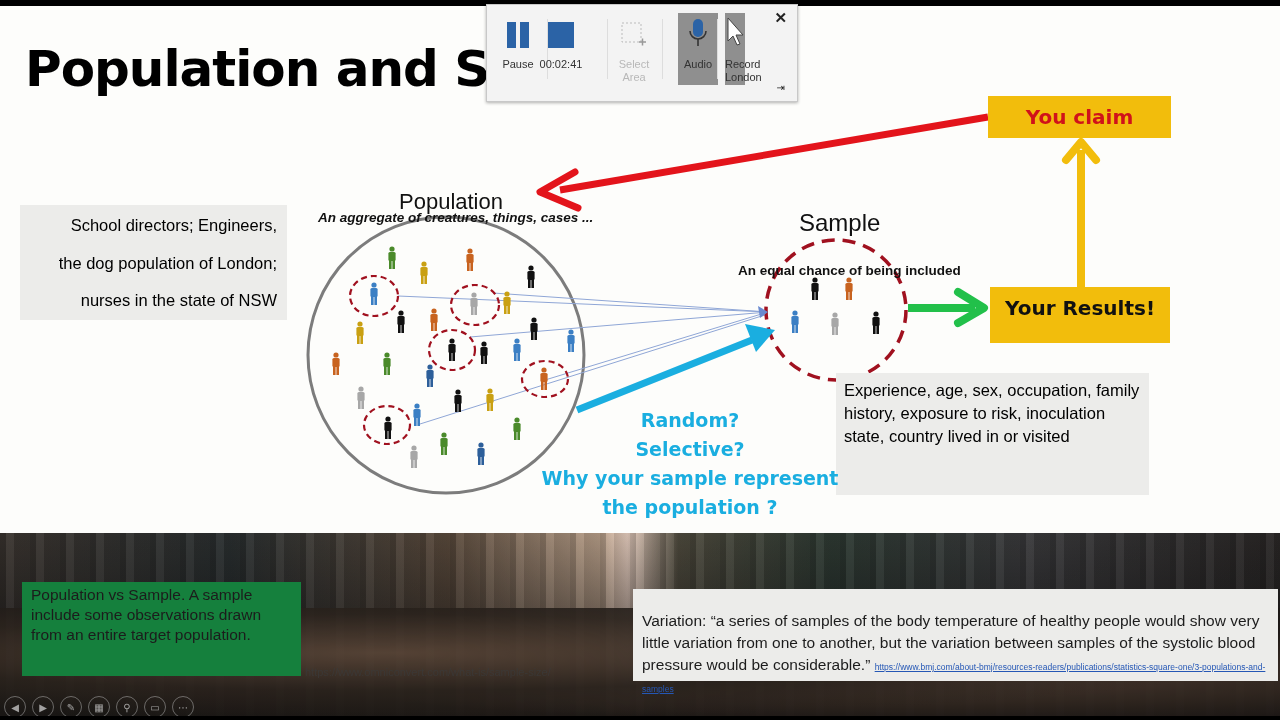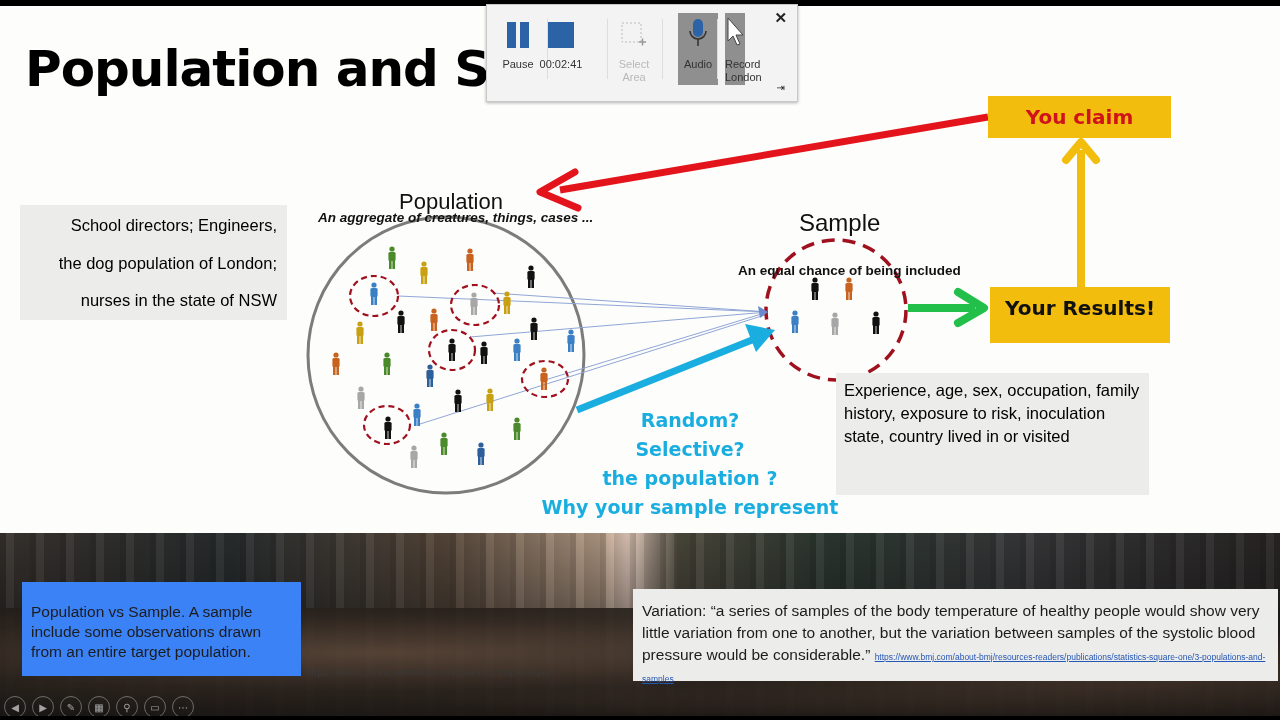--- a/index.html
+++ b/index.html
@@ -24,22 +24,22 @@
   .ybox{position:absolute;background:#f2bd0c;font-family:"DejaVu Sans",sans-serif;font-weight:bold;text-align:center;}
   .question{position:absolute;left:540px;top:390px;width:300px;text-align:center;color:#1aaee0;font-family:"DejaVu Sans",sans-serif;font-weight:bold;font-size:19px;line-height:29px;margin-top:16px;}
   
   .photo{position:absolute;left:0;top:533px;width:1280px;height:187px;
     background:
       linear-gradient(180deg,rgba(20,25,28,0) 0%,rgba(10,10,12,.6) 70%,rgba(0,0,0,.9) 100%),
       linear-gradient(90deg,#3b3530 0%,#2a2f30 18%,#5a4a3c 35%,#b9a08a 47%,#e8cfc0 49%,#4f4b3e 53%,#2e3a33 65%,#3a3a3c 80%,#2a2726 100%);}
   .street-bg1{position:absolute;left:0;top:0;width:1280px;height:187px;background:repeating-linear-gradient(90deg,rgba(0,0,0,.18) 0 6px,rgba(255,255,255,.04) 6px 14px,rgba(0,0,0,.1) 14px 30px);}
   .crowd{position:absolute;left:0;top:75px;width:1280px;height:112px;background:radial-gradient(ellipse at 30% 40%,#5a4638 0,#2c241e 40%,transparent 70%),radial-gradient(ellipse at 75% 60%,#4e3c31 0,#1f1a17 50%,transparent 80%),#1b1816;opacity:.9;}
   .bottombar{position:absolute;left:0;top:716px;width:1280px;height:4px;background:#000;}
-  .note-left{position:absolute;left:22px;top:582px;width:279px;height:94px;background:#3b82f6;font-size:15.5px;line-height:20px;color:#1c1c1c;padding:20px 9px;box-sizing:border-box;}
-  .note-right{position:absolute;left:633px;top:589px;width:645px;height:92px;background:#ececea;font-size:15.5px;line-height:22px;color:#1c1c1c;padding:11px 9px;box-sizing:border-box;}
+  .note-left{position:absolute;left:22px;top:582px;width:279px;height:94px;background:#15803d;font-size:15.5px;line-height:20px;color:#1c1c1c;padding:3px 9px;box-sizing:border-box;}
+  .note-right{position:absolute;left:633px;top:589px;width:645px;height:92px;background:#ececea;font-size:15.5px;line-height:22px;color:#1c1c1c;padding:21px 9px;box-sizing:border-box;}
   .note-right a{font-size:8.5px;color:#2557b5;text-decoration:underline;line-height:12px;}
   .url-overlay{position:absolute;left:305px;top:666px;font-size:11px;color:#3a3a3a;opacity:.75;white-space:nowrap;}
   .nav{position:absolute;left:0;top:696px;height:22px;display:flex;gap:6px;padding-left:4px;}
   .nav span{width:20px;height:20px;border-radius:50%;border:1.5px solid rgba(200,200,200,.45);display:flex;align-items:center;justify-content:center;color:rgba(220,220,220,.7);font-size:10px;cursor:pointer;}
   svg.diag{position:absolute;left:0;top:0;}
 </style>
 </head>
 <body>
 
 <div class="topbar"></div>
@@ -145,22 +145,22 @@
 <div class="ybox" style="left:988px;top:96px;width:183px;height:42px;line-height:42px;font-size:20px;color:#d0121a;">
   <span>You claim</span>
 </div>
 <div class="ybox" style="left:990px;top:287px;width:180px;height:56px;line-height:42px;font-size:20px;color:#111;">
   <span>Your Results!</span>
 </div>
 
 <div class="question">
   <div>Random?</div>
   <div>Selective?</div>
+  <div>Why your sample represent</div>
   <div>the population ?</div>
-  <div>Why your sample represent</div>
 </div>
 
 <div class="photo">
   <div class="street-bg1"></div>
   <div class="crowd"></div>
 </div>
 
 <div class="note-left">Population vs Sample. A sample include some observations drawn from an entire target population.</div>
 <div class="url-overlay">https://www.omniconvert.com/what-is/sample-size/</div>
 

